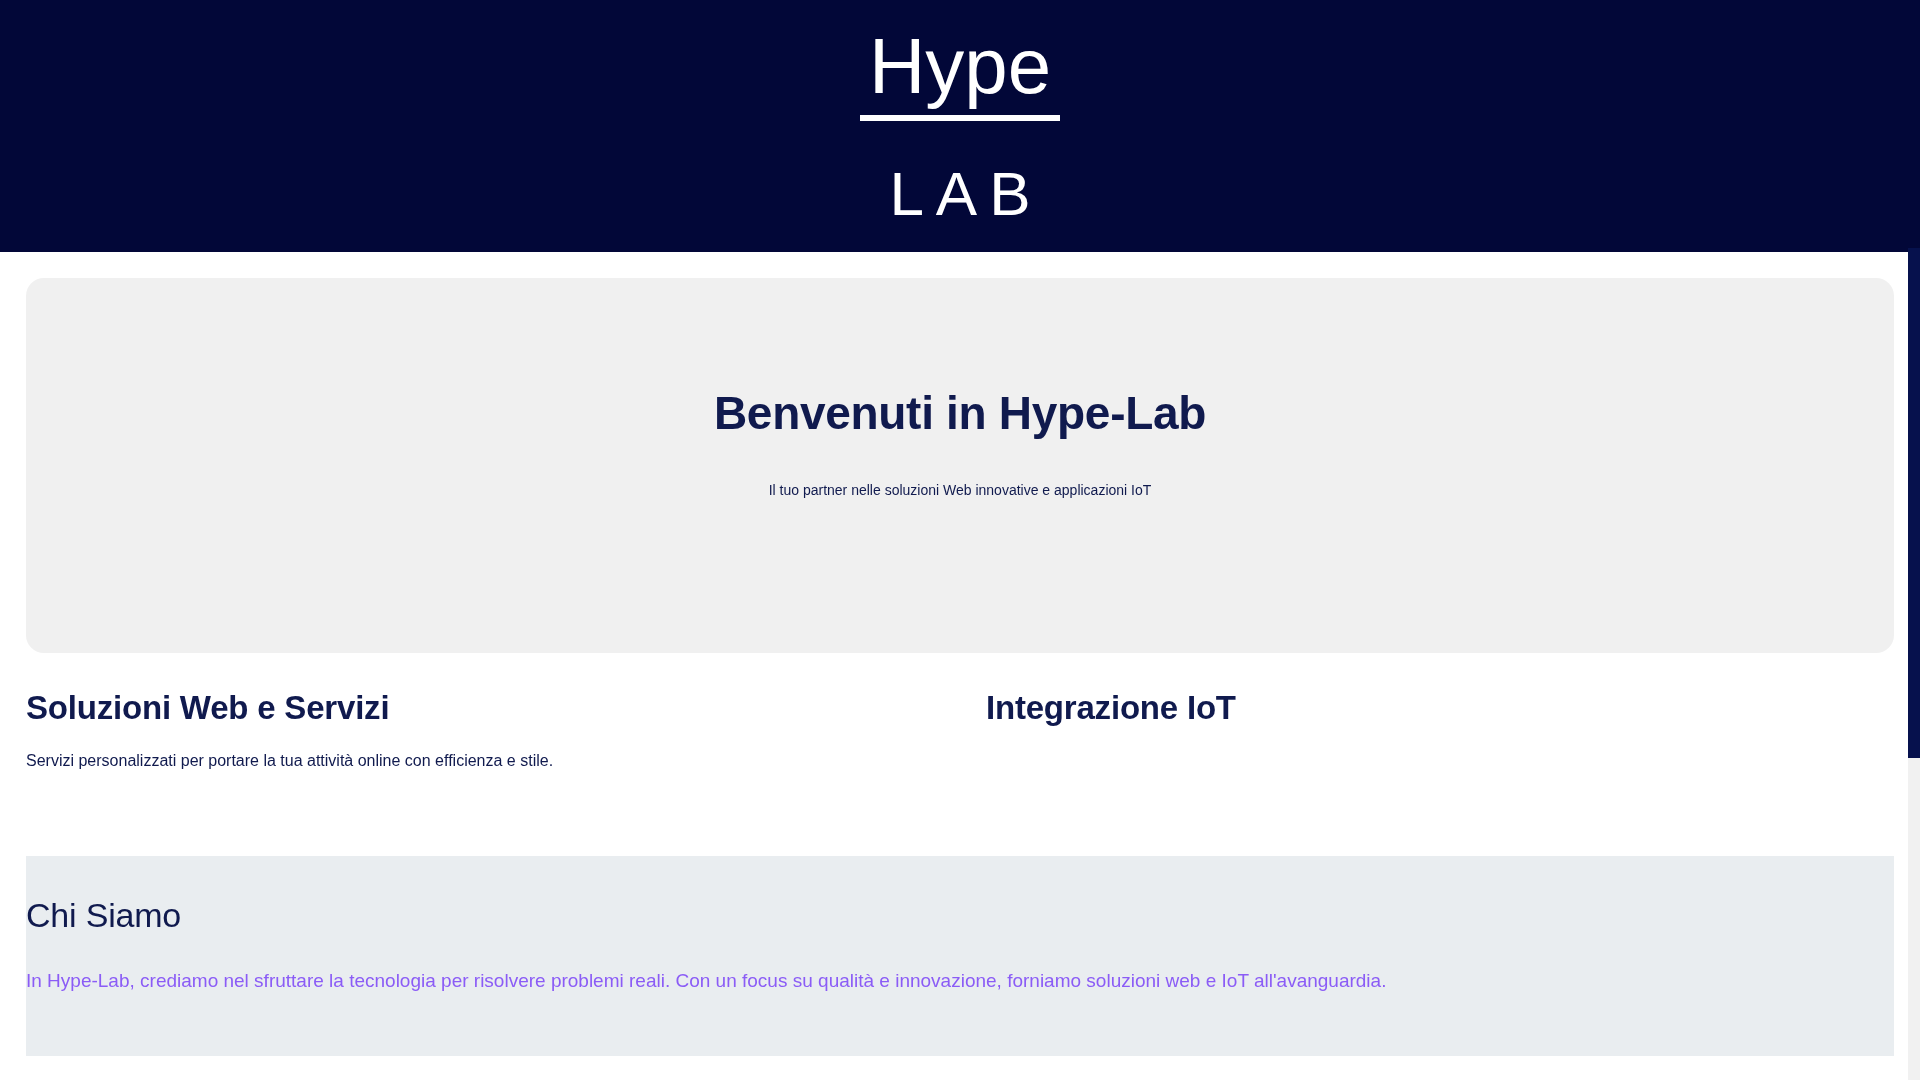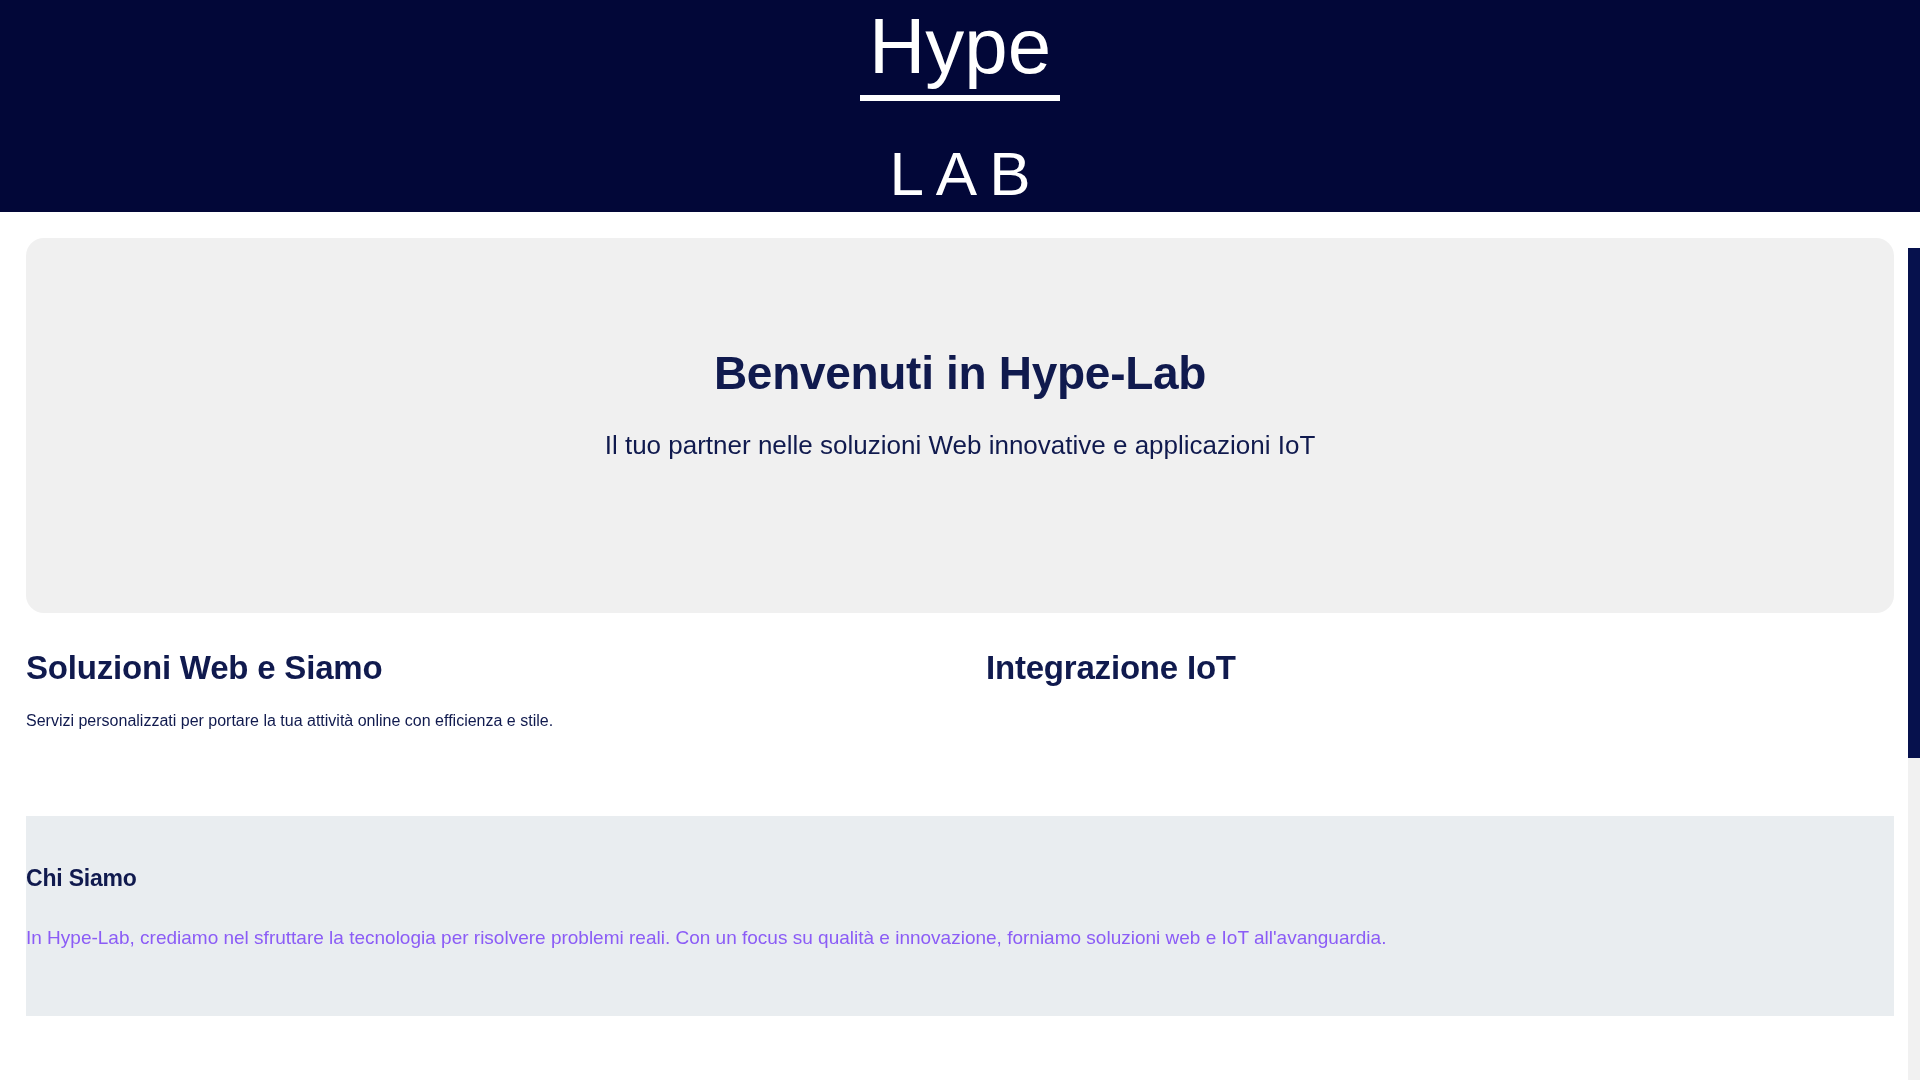--- a/index.html
+++ b/index.html
@@ -16,21 +16,21 @@
     position: relative;
     width: 1920px;
     height: 1080px;
     background: #ffffff;
     overflow: hidden;
   }
 
   
   .site-header {
     width: 100%;
-    height: 212px;
+    height: 252px;
     background: #020738;
     display: flex;
     align-items: center;
     justify-content: center;
     box-sizing: border-box;
   }
 
   .logo {
     display: flex;
     flex-direction: column;
@@ -90,23 +90,23 @@
     color: #101a4e;
     font-size: 46px;
     font-weight: 700;
     margin: 0 0 30px 0;
     letter-spacing: -0.3px;
     text-align: center;
   }
 
   .hero-sub {
     color: #101a4e;
-    font-size: 26px;
-    font-weight: 400;
-    margin: 0;
+    font-size: 14px;
+    font-weight: 400;
+    margin: 12px;
     text-align: center;
   }
 
   
   .cards {
     display: flex;
     margin: 36px 26px 0 26px;
     gap: 0;
   }
 
@@ -140,23 +140,23 @@
   .about {
     margin: 84px 26px 0 26px;
     background: #e9edf0;
     box-sizing: border-box;
     padding: 40px 0 40px 0;
     min-height: 200px;
   }
 
   .about-title {
     color: #101a4e;
-    font-size: 23px;
-    font-weight: 700;
-    margin: 9px 0 32px 0;
+    font-size: 34px;
+    font-weight: 400;
+    margin: 0 0 32px 0;
     letter-spacing: -0.2px;
   }
 
   .about-text {
     color: #8b5cf6;
     font-size: 19px;
     line-height: 1.5;
     margin: 0;
   }
 
@@ -195,21 +195,21 @@
 
   <main class="content">
 
     <section class="hero">
       <h1 class="hero-title">Benvenuti in Hype-Lab</h1>
       <p class="hero-sub">Il tuo partner nelle soluzioni Web innovative e applicazioni IoT</p>
     </section>
 
     <section class="cards">
       <div class="card">
-        <h2 class="card-title">Soluzioni Web e Siamo</h2>
+        <h2 class="card-title">Soluzioni Web e Servizi</h2>
         <p class="card-text">Servizi personalizzati per portare la tua attività online con efficienza e stile.</p>
       </div>
       <div class="card">
         <h2 class="card-title">Integrazione IoT</h2>
       </div>
     </section>
 
     <section class="about">
       <h2 class="about-title">Chi Siamo</h2>
       <p class="about-text">In Hype-Lab, crediamo nel sfruttare la tecnologia per risolvere problemi reali. Con un focus su qualità e innovazione, forniamo soluzioni web e IoT all'avanguardia.</p>

